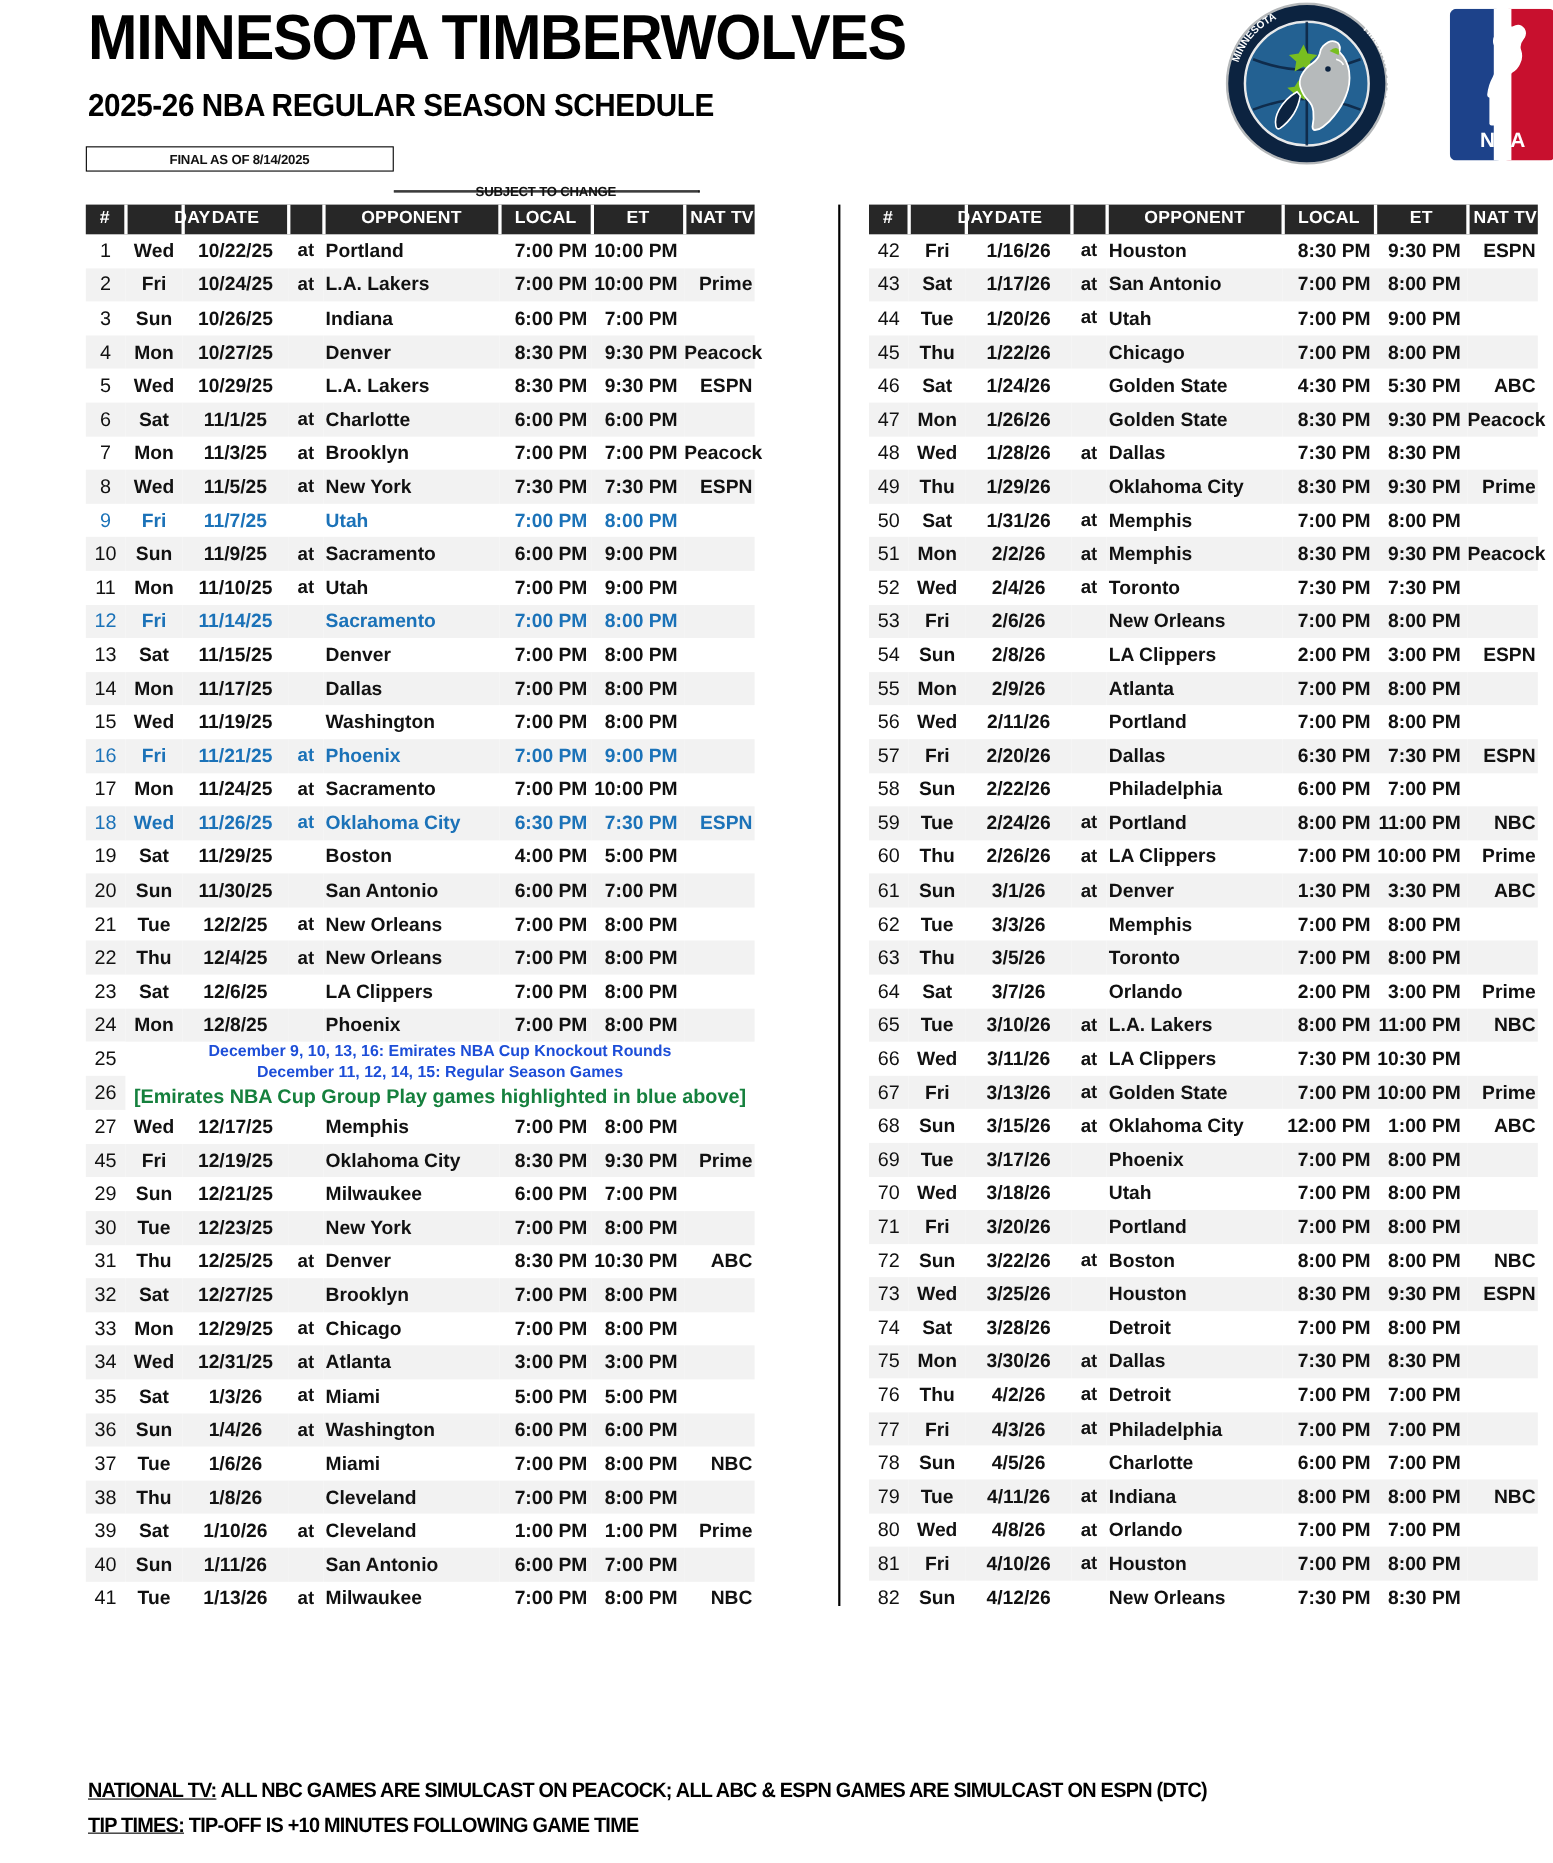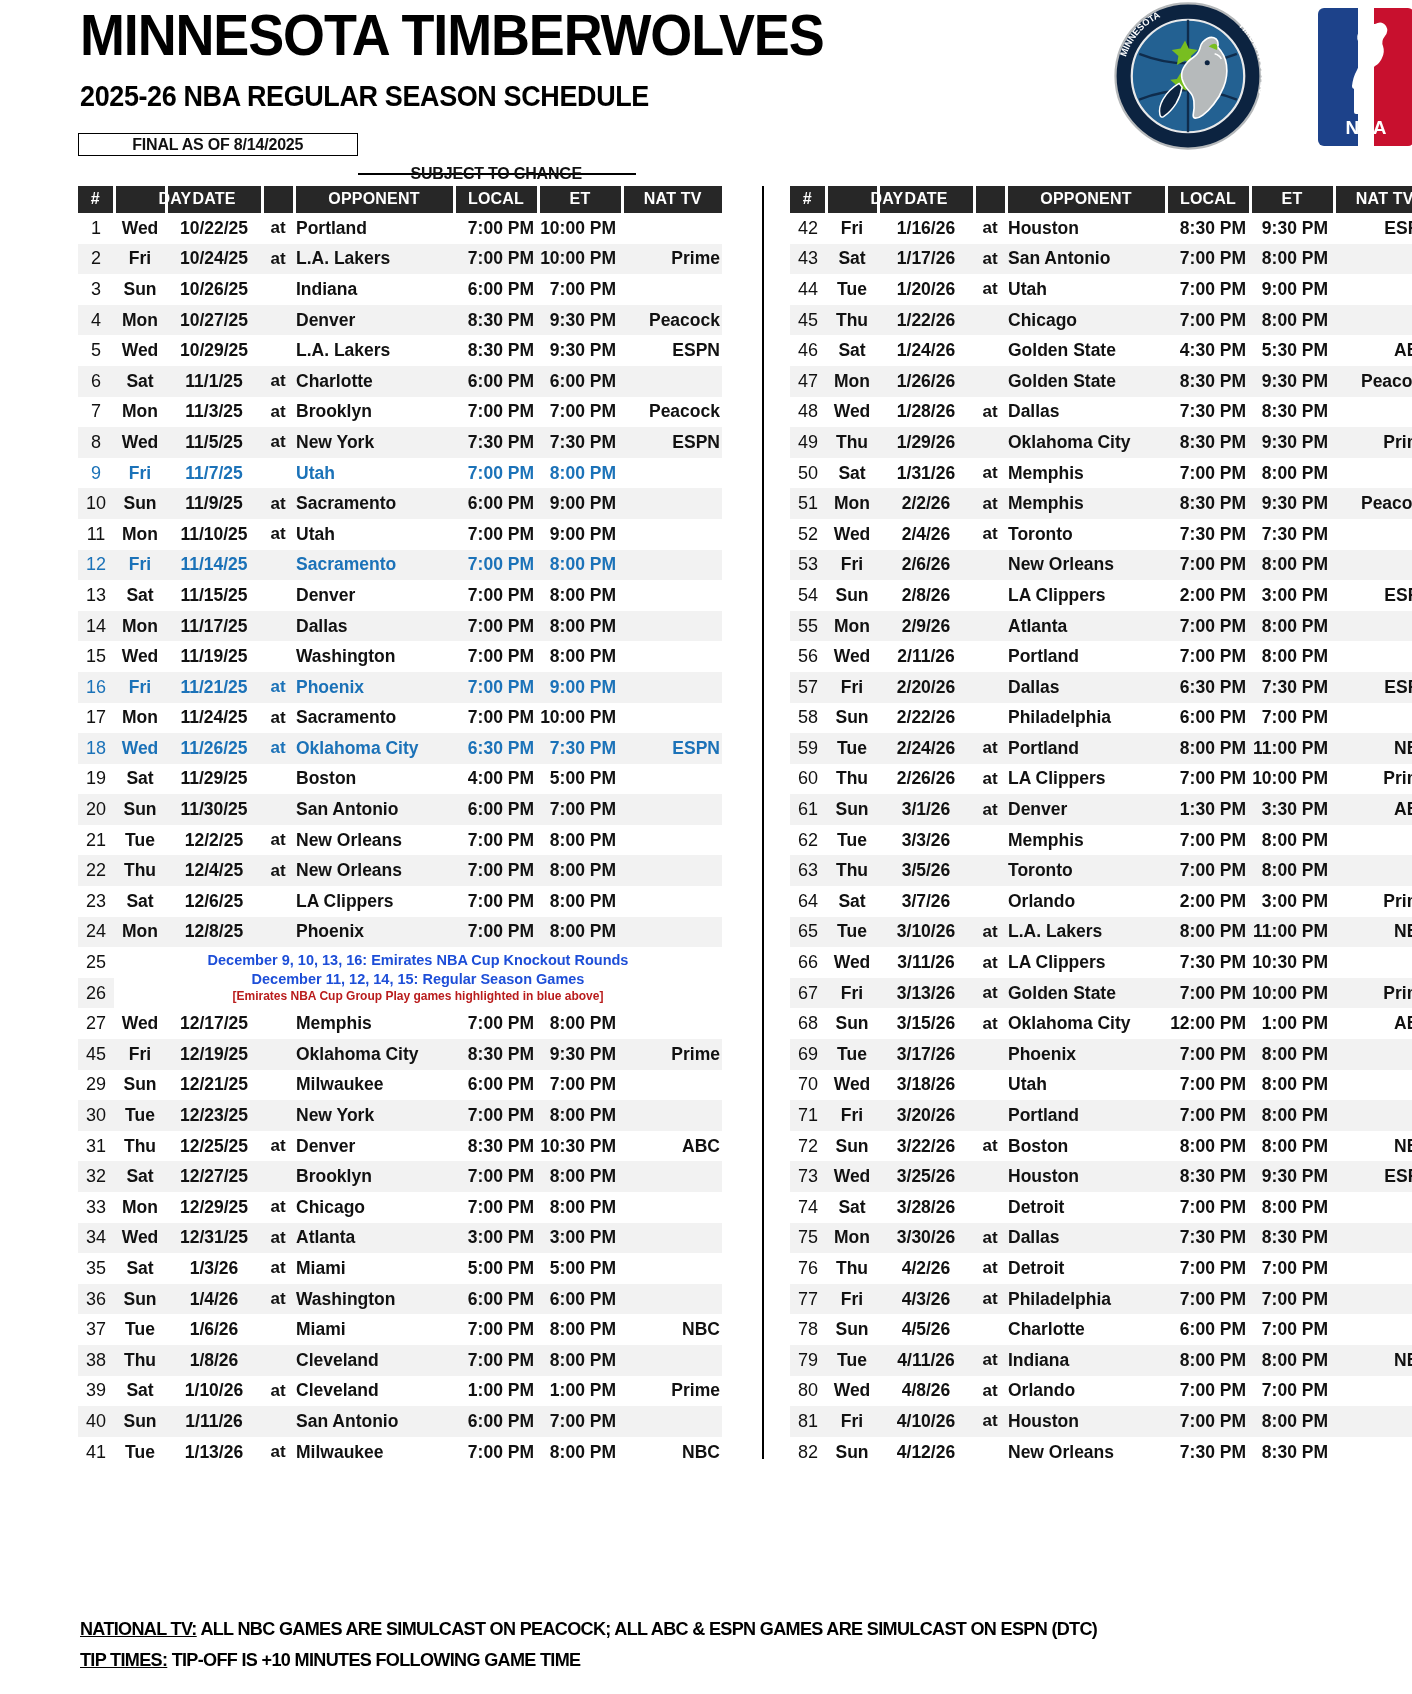--- a/index.html
+++ b/index.html
@@ -29,21 +29,21 @@
     color:#000;
     transform:scaleX(0.93); transform-origin:left center;
   }
   .statusbar {
     position:absolute; left:78px; top:133px;
     display:flex; width:558px; height:23px;
   }
   .statusbar .cell {
     border:1px solid #000; flex:1;
     display:flex; align-items:center; justify-content:center;
-    font-size:16px; font-weight:bold; letter-spacing:-0.2px;
+    font-size:12px; font-weight:bold; letter-spacing:-0.2px;
     background:#fff;
   }
   .statusbar .cell + .cell { border-left:0;margin-top:40px; }
 
   .logos { position:absolute; right:150px; top:2px; }
   .logo-twolves { position:absolute; right:0px; top:0px; width:148px; height:148px; }
   .logo-nba { position:absolute; right:-152px; top:6px; width:96px; height:138px; }
 
   
   .columns {
@@ -83,35 +83,35 @@
   tr.row td.c-tv    { width:84px;  text-align:right; padding-right:2px; }
 
   
   table.sched th.h-num   { width:36px; }
   table.sched th.h-day   { width:52px;padding-left:43px; }
   table.sched th.h-date  { width:96px; }
   table.sched th.h-at    { width:32px; }
   table.sched th.h-opp   { width:160px; }
   table.sched th.h-local { width:84px; }
   table.sched th.h-et    { width:84px; }
-  table.sched th.h-tv    { width:100px; }
+  table.sched th.h-tv    { width:64px; }
 
   tr.row.cup td { color:#1b72b8; }
 
   
   tr.noterow td { background:transparent; }
   tr.noterow td.c-num { background:#ffffff; }
   tr.noterow.alt td.c-num { background:#f2f2f2; }
   td.notecell { background:#fdeec8; padding:0; }
   .noteinner {
     display:flex; flex-direction:column; align-items:center; justify-content:center;
     height:100%; line-height:1.32; text-align:center;
   }
   .noteline { font-size:14.5px; font-weight:bold; color:#1d4ed8; white-space:nowrap; }
-  .noteline.blue { color:#b91c1c; font-size:12px; }
+  .noteline.blue { color:#15803d; font-size:18px; }
 
   
   .footer { position:absolute; left:80px; bottom:14px; width:1280px; }
   .footer p {
     margin:0 0 9px 0;
     font-size:19px; font-weight:bold; letter-spacing:-0.7px;
     color:#000; white-space:nowrap;
     transform:scaleX(0.95); transform-origin:left center;
   }
   .footer .lbl { text-decoration:underline; }

